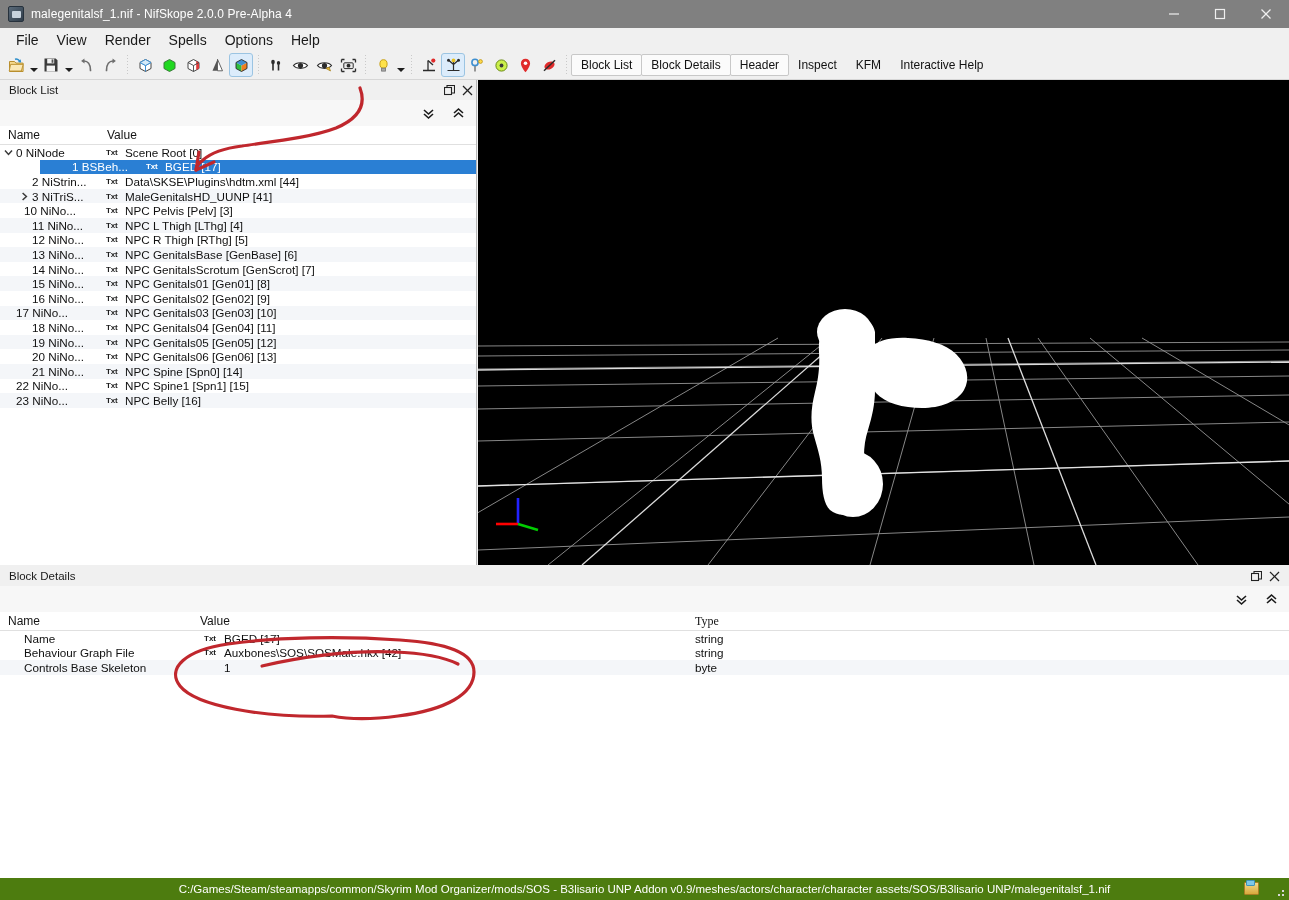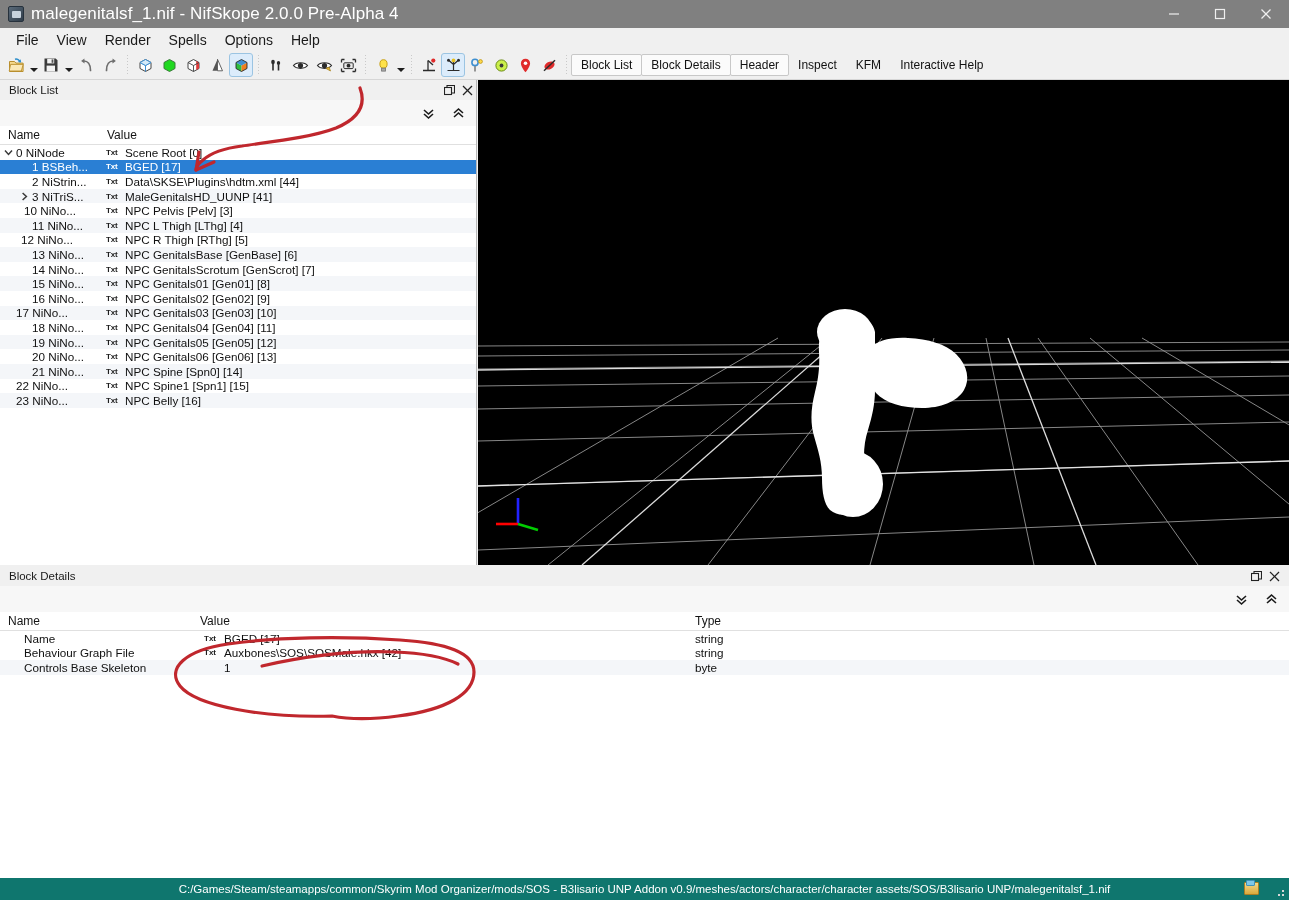--- a/index.html
+++ b/index.html
@@ -23,21 +23,21 @@
     width: 16px; height: 16px; margin-left: 8px; margin-right: 7px;
     background: linear-gradient(135deg,#5b6b7a,#2f3c49);
     border: 1px solid #26313c; border-radius: 2px;
     position: relative; flex: none;
   }
   .titlebar .tb-icon:after {
     content:""; position:absolute; left:3px; top:4px; width:9px; height:7px;
     background:#c7d2dc; border-radius:1px;
   }
   .titlebar .tb-title {
-    font-size: 17px; color: #fff; letter-spacing: .1px; white-space: nowrap;
+    font-size: 12px; color: #fff; letter-spacing: .1px; white-space: nowrap;
   }
   .win-btns { position: absolute; right: 0; top: 0; height: 28px; display: flex; }
   .win-btn {
     width: 46px; height: 28px; display: flex; align-items: center; justify-content: center;
     color: #efefef;
   }
   .win-btn svg { display:block; }
 
   
   .menubar {
@@ -105,21 +105,21 @@
   }
   .tbl-head .c1 { width: 105px; padding-left: 8px; }
   .tbl-head .c2 { flex: 1; padding-left: 2px; }
 
   .rows { position: relative; }
   .row {
     height: 14.6px; display:flex; align-items:center; font-size: 11.7px;
     color:#111; white-space: nowrap; overflow: hidden;
   }
   .row.alt { background: #f4f6f9; }
-  .row.sel { background: #2a7fd4; color: #fff; }
+  .row.sel { background: #2a7fd4; color: #fff; margin-left: 40px; }
   .row .cname { width: 105px; display:flex; align-items:center; overflow:hidden; }
   .row .twisty {
     width: 16px; display:flex; align-items:center; justify-content:center;
     font-size:9px; color:#3a3a3a; flex:none;
   }
   .row.sel .twisty { color:#fff; }
   .row .nmtxt { flex:1; overflow:hidden; text-overflow: clip; }
   .row .txtbadge {
     flex:none; width: 20px; font-size: 8px; font-weight: bold; color:#1e1e1e;
     letter-spacing: -0.2px; text-align:left; padding-left:1px;
@@ -157,34 +157,34 @@
     font-size: 11.5px; color:#1a1a1a; background:#f0f0f0;
   }
   .det-sub { height: 26px; background:#f7f7f7; display:flex; align-items:center;
              justify-content:flex-end; padding-right:10px; gap:14px;}
   .det-head {
     height: 19px; display:flex; align-items:center; font-size:12px; color:#141414;
     border-bottom: 1px solid #e0e0e0; background:#fff;
   }
   .det-head .h1 { width: 200px; padding-left: 8px; }
   .det-head .h2 { width: 495px; }
-  .det-head .h3 { flex:1; }
+  .det-head .h3 { flex:1;font-family:Liberation Serif, serif; }
   .drow { height: 14.6px; display:flex; align-items:center; font-size:11.7px; color:#111; }
   .drow.alt { background:#f4f6f9; }
   .drow.dim { color:#9a9a9a; }
   .drow .d1 { width: 200px; padding-left: 24px; }
   .drow .d2 { width: 495px; display:flex; align-items:center; padding-left: 4px; }
   .drow .d2 .tb { width:20px; font-size:8px; font-weight:bold; color:#1e1e1e; }
   .drow.dim .d2 .tb { color:transparent; }
   .drow .d3 { flex:1; }
 
   
   .statusbar {
     position: absolute; left: 0; top: 878px; width: 1289px; height: 22px;
-    background: #0f766e; display:flex; align-items:center; justify-content:center;
+    background: #4d7c0f; display:flex; align-items:center; justify-content:center;
     color:#fff; font-size: 11.5px;
   }
   .statusbar .sb-ic {
     position:absolute; right: 30px; top: 4px; width:15px; height:13px;
     background: linear-gradient(180deg,#f2d98a,#d9a93c); border:1px solid #a97f23;
     border-radius:1px;
   }
   .statusbar .sb-ic:after{
     content:""; position:absolute; left:1px; top:-3px; width:7px;height:4px;
     background:#7fc8e8; border:1px solid #3f93bb; border-radius:1px;
@@ -505,21 +505,21 @@
         </div>
         <div class="row alt">
           <div class="cname" style="padding-left: 16px;">
             <span class="twisty"></span>
             <span class="nmtxt">11 NiNo...</span>
           </div>
           <div class="txtbadge">Txt</div>
           <div class="cval">NPC L Thigh [LThg] [4]</div>
         </div>
         <div class="row">
-          <div class="cname" style="padding-left: 5px;">
+          <div class="cname" style="padding-left: 16px;">
             <span class="twisty"></span>
             <span class="nmtxt">12 NiNo...</span>
           </div>
           <div class="txtbadge">Txt</div>
           <div class="cval">NPC R Thigh [RThg] [5]</div>
         </div>
         <div class="row alt">
           <div class="cname" style="padding-left: 16px;">
             <span class="twisty"></span>
             <span class="nmtxt">13 NiNo...</span>

